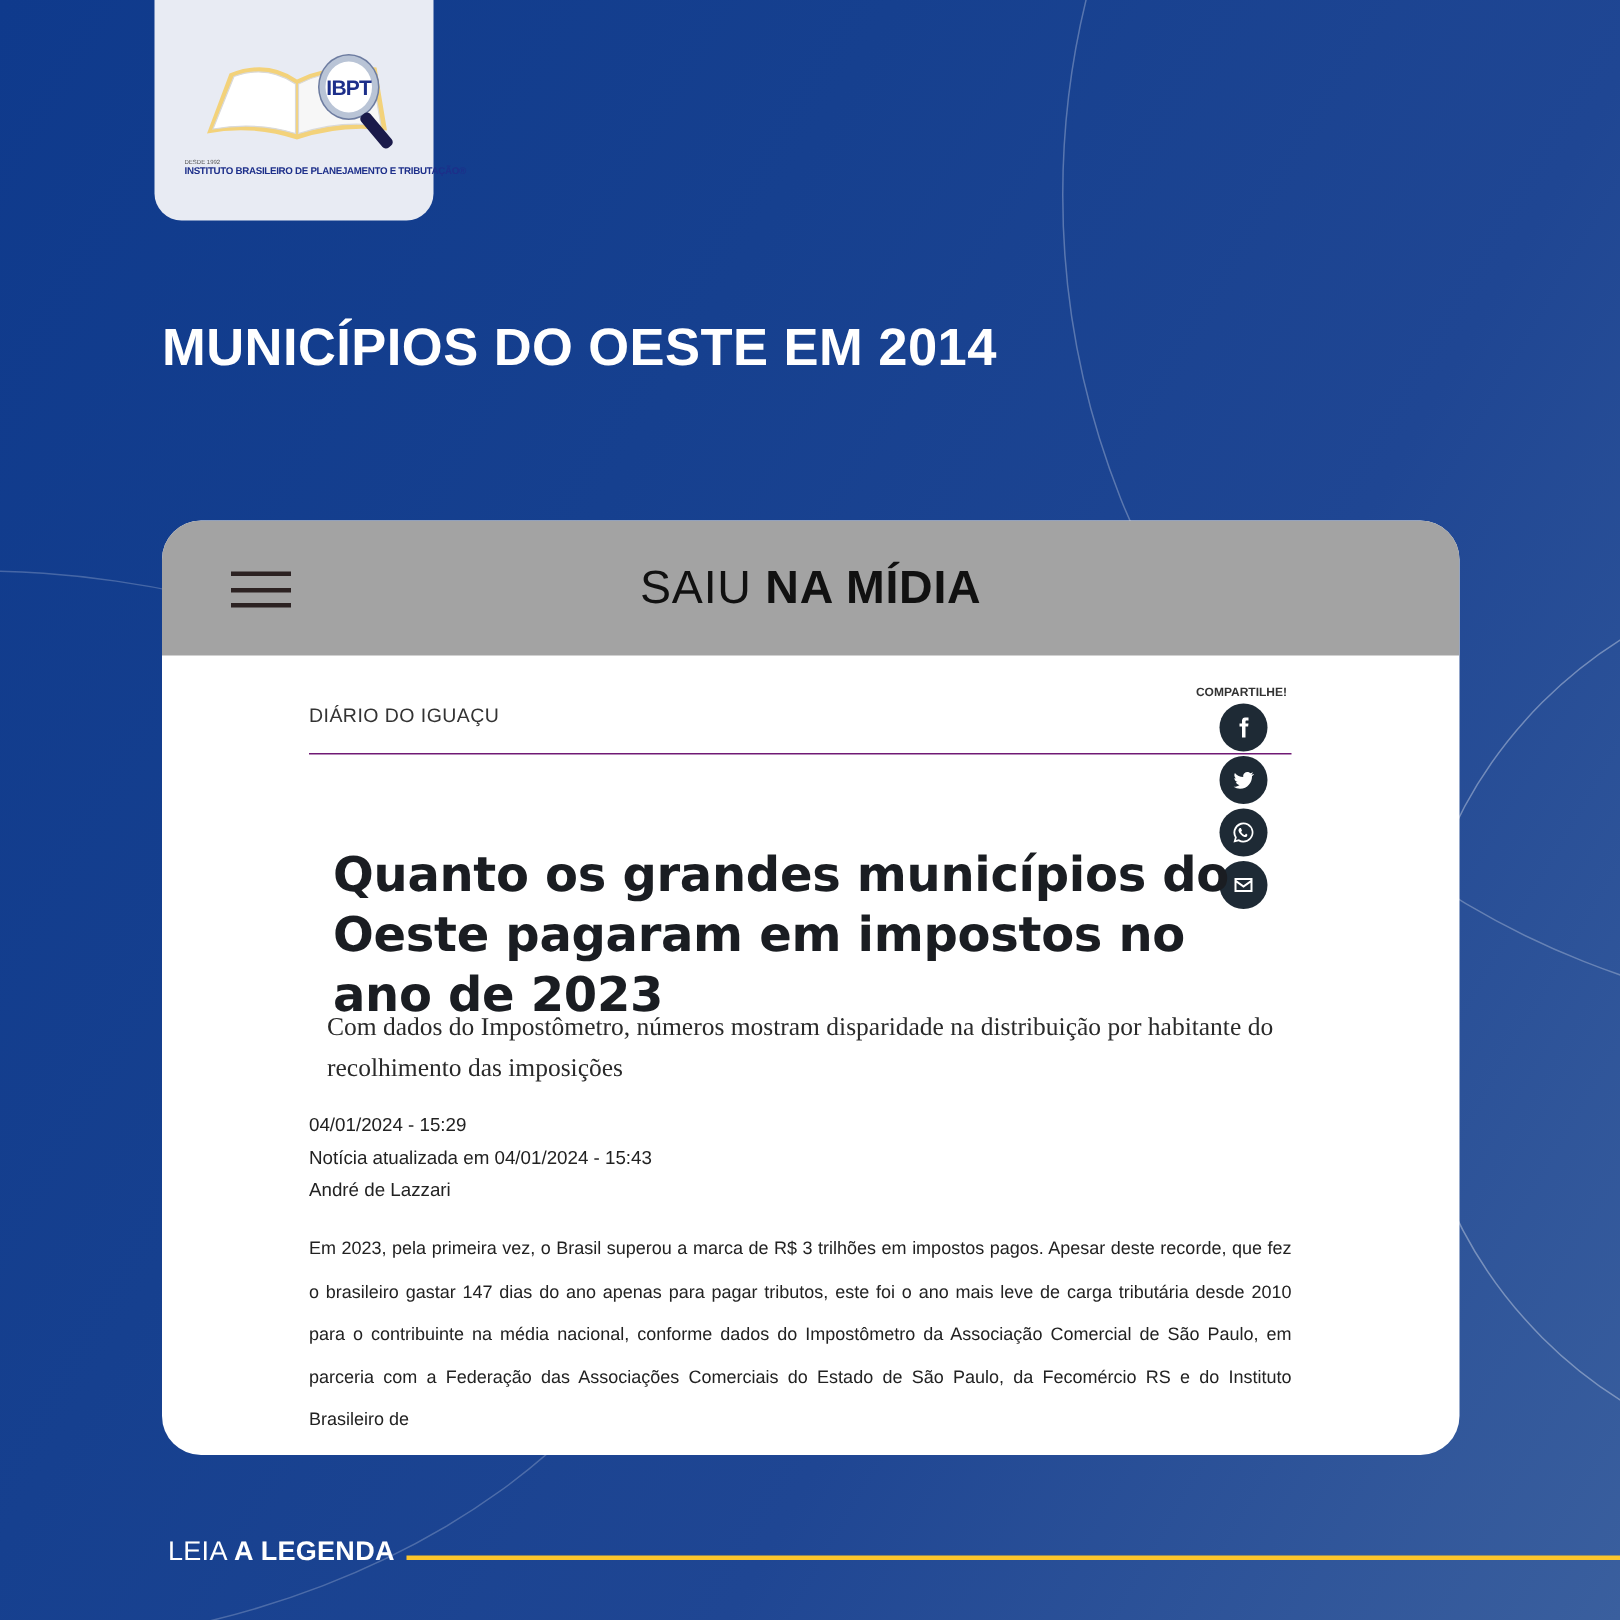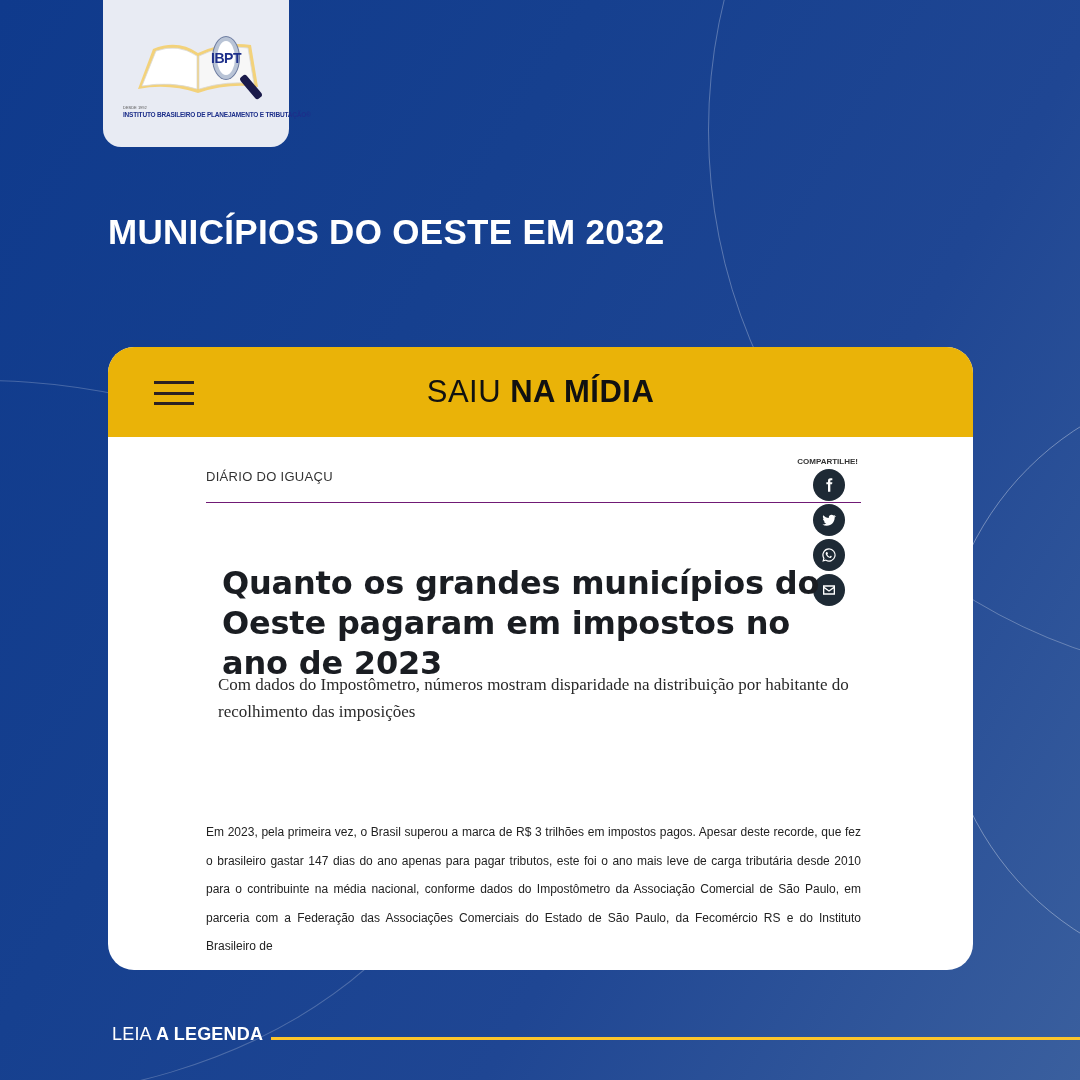--- a/index.html
+++ b/index.html
@@ -13,32 +13,32 @@
   .arc1 { left:708px; top:-420px; width:1100px; height:1100px; }
   .arc2 { left:-520px; top:380px; width:1000px; height:720px; border-color:rgba(255,255,255,0.22); }
   .arc3 { left:940px; top:380px; width:600px; height:600px; border-color:rgba(255,255,255,0.35); }
   .logo-card {
     position:absolute; left:103px; top:-20px; width:186px; height:167px;
     background:#e8ebf3; border-radius:0 0 18px 18px;
     display:flex; align-items:center; justify-content:center;
   }
   .logo-inner { position:relative; width:150px; height:100px; margin-top:30px; }
   .book { position:absolute; left:12px; top:10px; width:130px; height:60px; }
-  .magnifier { position:absolute; left:92px; top:8px; width:26px; height:42px; border-radius:50%; background:#fff; border:4px solid #b9c4d6; box-shadow:0 0 0 1px #6d7ca0; display:flex; align-items:center; justify-content:center; }
+  .magnifier { position:absolute; left:92px; top:8px; width:39px; height:42px; border-radius:50%; background:#fff; border:4px solid #b9c4d6; box-shadow:0 0 0 1px #6d7ca0; display:flex; align-items:center; justify-content:center; }
   .magnifier span { font-family:"Liberation Sans", sans-serif; font-weight:bold; font-size:14px; color:#1d2f8a; letter-spacing:-0.5px; }
   .handle { position:absolute; left:126px; top:44px; width:8px; height:28px; background:#1a1a4a; transform:rotate(-40deg); border-radius:3px; }
   .logo-small { position:absolute; left:2px; top:76px; font-size:4px; color:#555; }
   .logo-text { position:absolute; left:2px; top:82px; font-size:6.5px; font-weight:bold; color:#1d2f8a; white-space:nowrap; letter-spacing:-0.2px; }
 
   .headline { position:absolute; left:104px; top:208px; color:#fff; font-family:"Liberation Sans", sans-serif; font-weight:bold; font-size:35px; line-height:48px; letter-spacing:0.3px; }
   .headline .hl { background:#fcc52b; color:#1a3b8c; padding:0 4px; }
   .headline .line2 { padding-left:4px; }
 
   .card { position:absolute; left:108px; top:347px; width:865px; height:623px; background:#fff; border-radius:26px; overflow:hidden; }
-  .card-header { height:90px; background:#eab308; position:relative; }
+  .card-header { height:90px; background:#a3a3a3; position:relative; }
   .hamburger { position:absolute; left:46px; top:34px; width:40px; height:24px; display:flex; flex-direction:column; justify-content:space-between; cursor:pointer; }
   .hamburger i { display:block; height:3px; background:#2c2222; }
   .header-title { position:absolute; left:0; right:0; top:27px; text-align:center; font-size:31px; color:#111; letter-spacing:0.5px; }
   .header-title .light { font-weight:normal; }
   .header-title .bold { font-weight:bold; }
 
   .source-row { position:absolute; left:98px; right:112px; top:112px; height:44px; border-bottom:1px solid #701a75; }
   .source-name { position:absolute; left:0; top:10px; font-size:13px; color:#333; letter-spacing:0.3px; }
   .share { position:absolute; right:0; top:-2px; display:flex; align-items:center; gap:3px;flex-direction:column; }
   .share-label { font-size:8px; font-weight:bold; color:#333; margin-right:3px; }
@@ -73,21 +73,21 @@
     <div class="magnifier">
         <span>IBPT</span>
       </div>
     <div class="handle"></div>
     <div class="logo-small">DESDE 1992</div>
     <div class="logo-text">INSTITUTO BRASILEIRO DE PLANEJAMENTO E TRIBUTAÇÃO®</div>
   </div>
 </div>
 
 <div class="headline">
-  <div class="line2">MUNICÍPIOS DO OESTE EM 2032</div>
+  <div class="line2">MUNICÍPIOS DO OESTE EM 2014</div>
 </div>
 
 <div class="card">
   <div class="card-header">
     <div class="hamburger">
         <i></i>
         <i></i>
         <i></i>
       </div>
     <div class="header-title"><span class="light">SAIU </span><span class="bold">NA MÍDIA</span></div>
@@ -115,19 +115,24 @@
       <div class="share-btn">
         <svg viewBox="0 0 24 24">
             <path d="M3 5h18v14H3V5zm2 2v.3l7 5 7-5V7H5zm14 10V9.7l-7 5-7-5V17h14z"></path>
           </svg>
       </div>
     </div>
   </div>
 
   <div class="article-title">Quanto os grandes municípios do Oeste pagaram em impostos no ano de 2023</div>
   <div class="subtitle">Com dados do Impostômetro, números mostram disparidade na distribuição por habitante do recolhimento das imposições</div>
+  <div class="meta">
+    <div>04/01/2024 - 15:29</div>
+    <div>Notícia atualizada em 04/01/2024 - 15:43</div>
+    <div>André de Lazzari</div>
+  </div>
   <div class="body-text">Em 2023, pela primeira vez, o Brasil superou a marca de R$ 3 trilhões em impostos pagos. Apesar deste recorde, que fez o brasileiro gastar 147 dias do ano apenas para pagar tributos, este foi o ano mais leve de carga tributária desde 2010 para o contribuinte na média nacional, conforme dados do Impostômetro da Associação Comercial de São Paulo, em parceria com a Federação das Associações Comerciais do Estado de São Paulo, da Fecomércio RS e do Instituto Brasileiro de</div>
 </div>
 
 <div class="footer">
   <div class="footer-text"><span class="light">LEIA </span><span class="bold">A LEGENDA</span></div>
   <div class="footer-line"></div>
 </div>
 
 </body></html>

